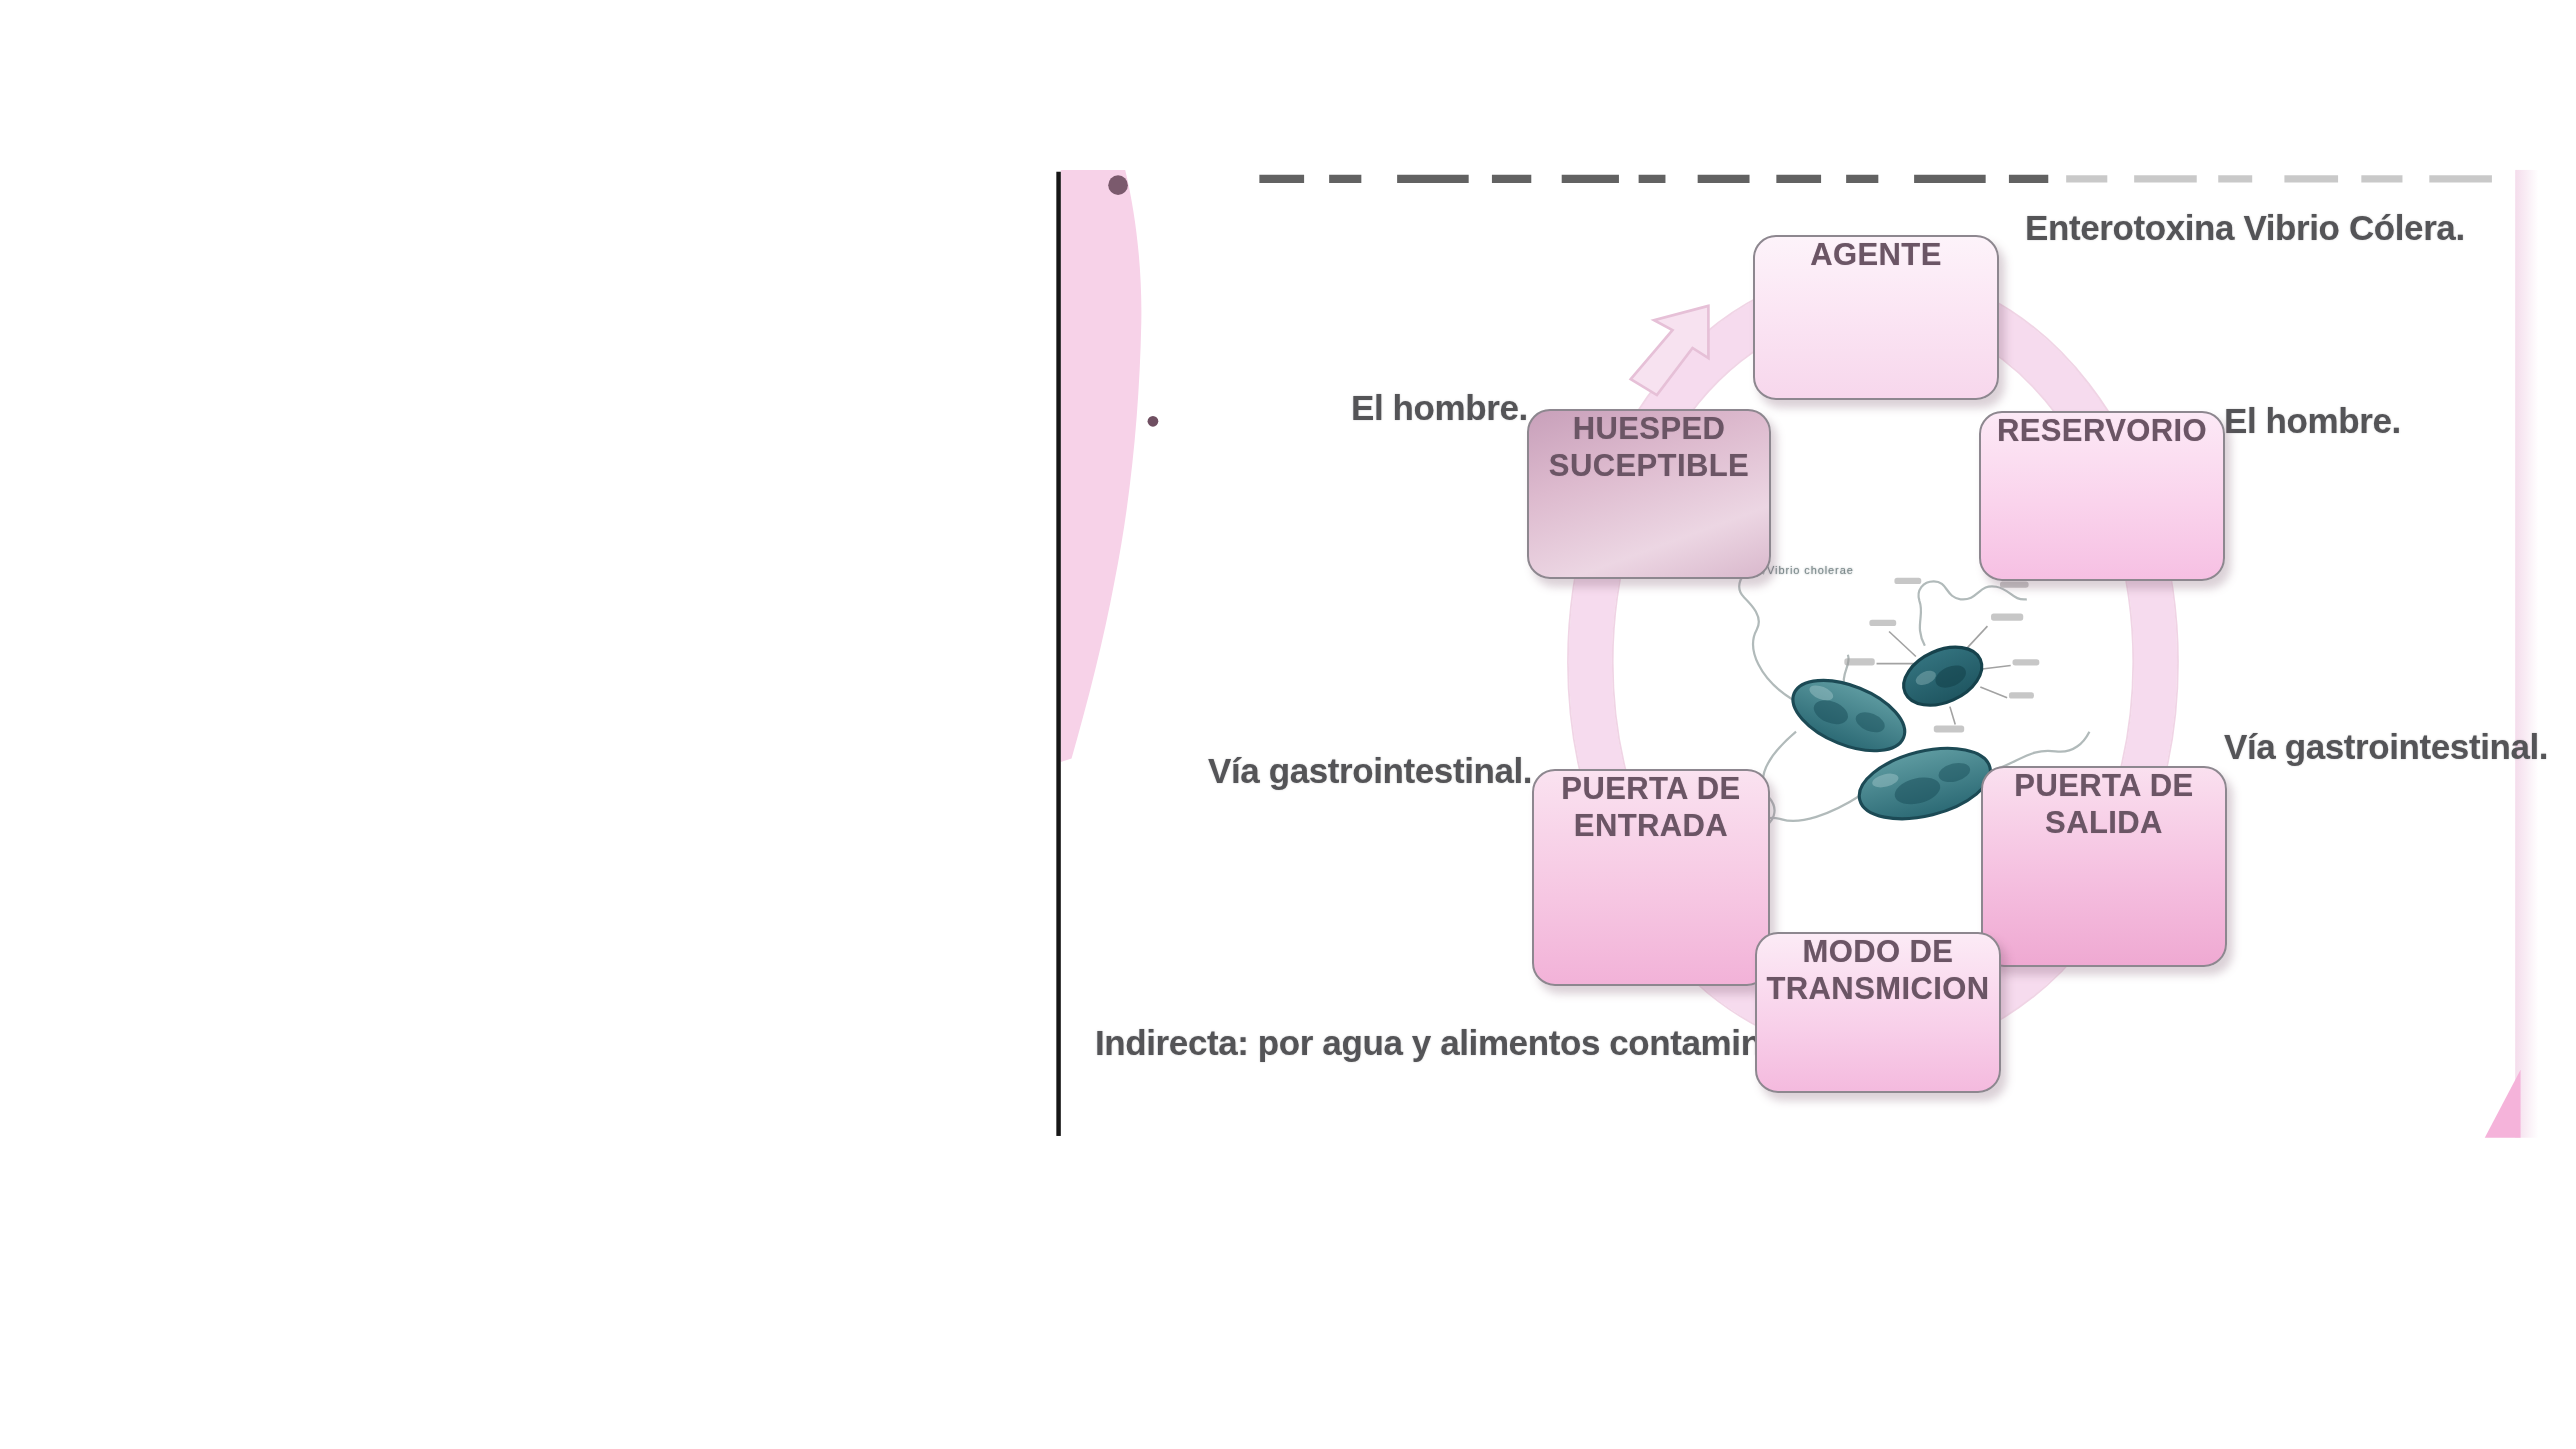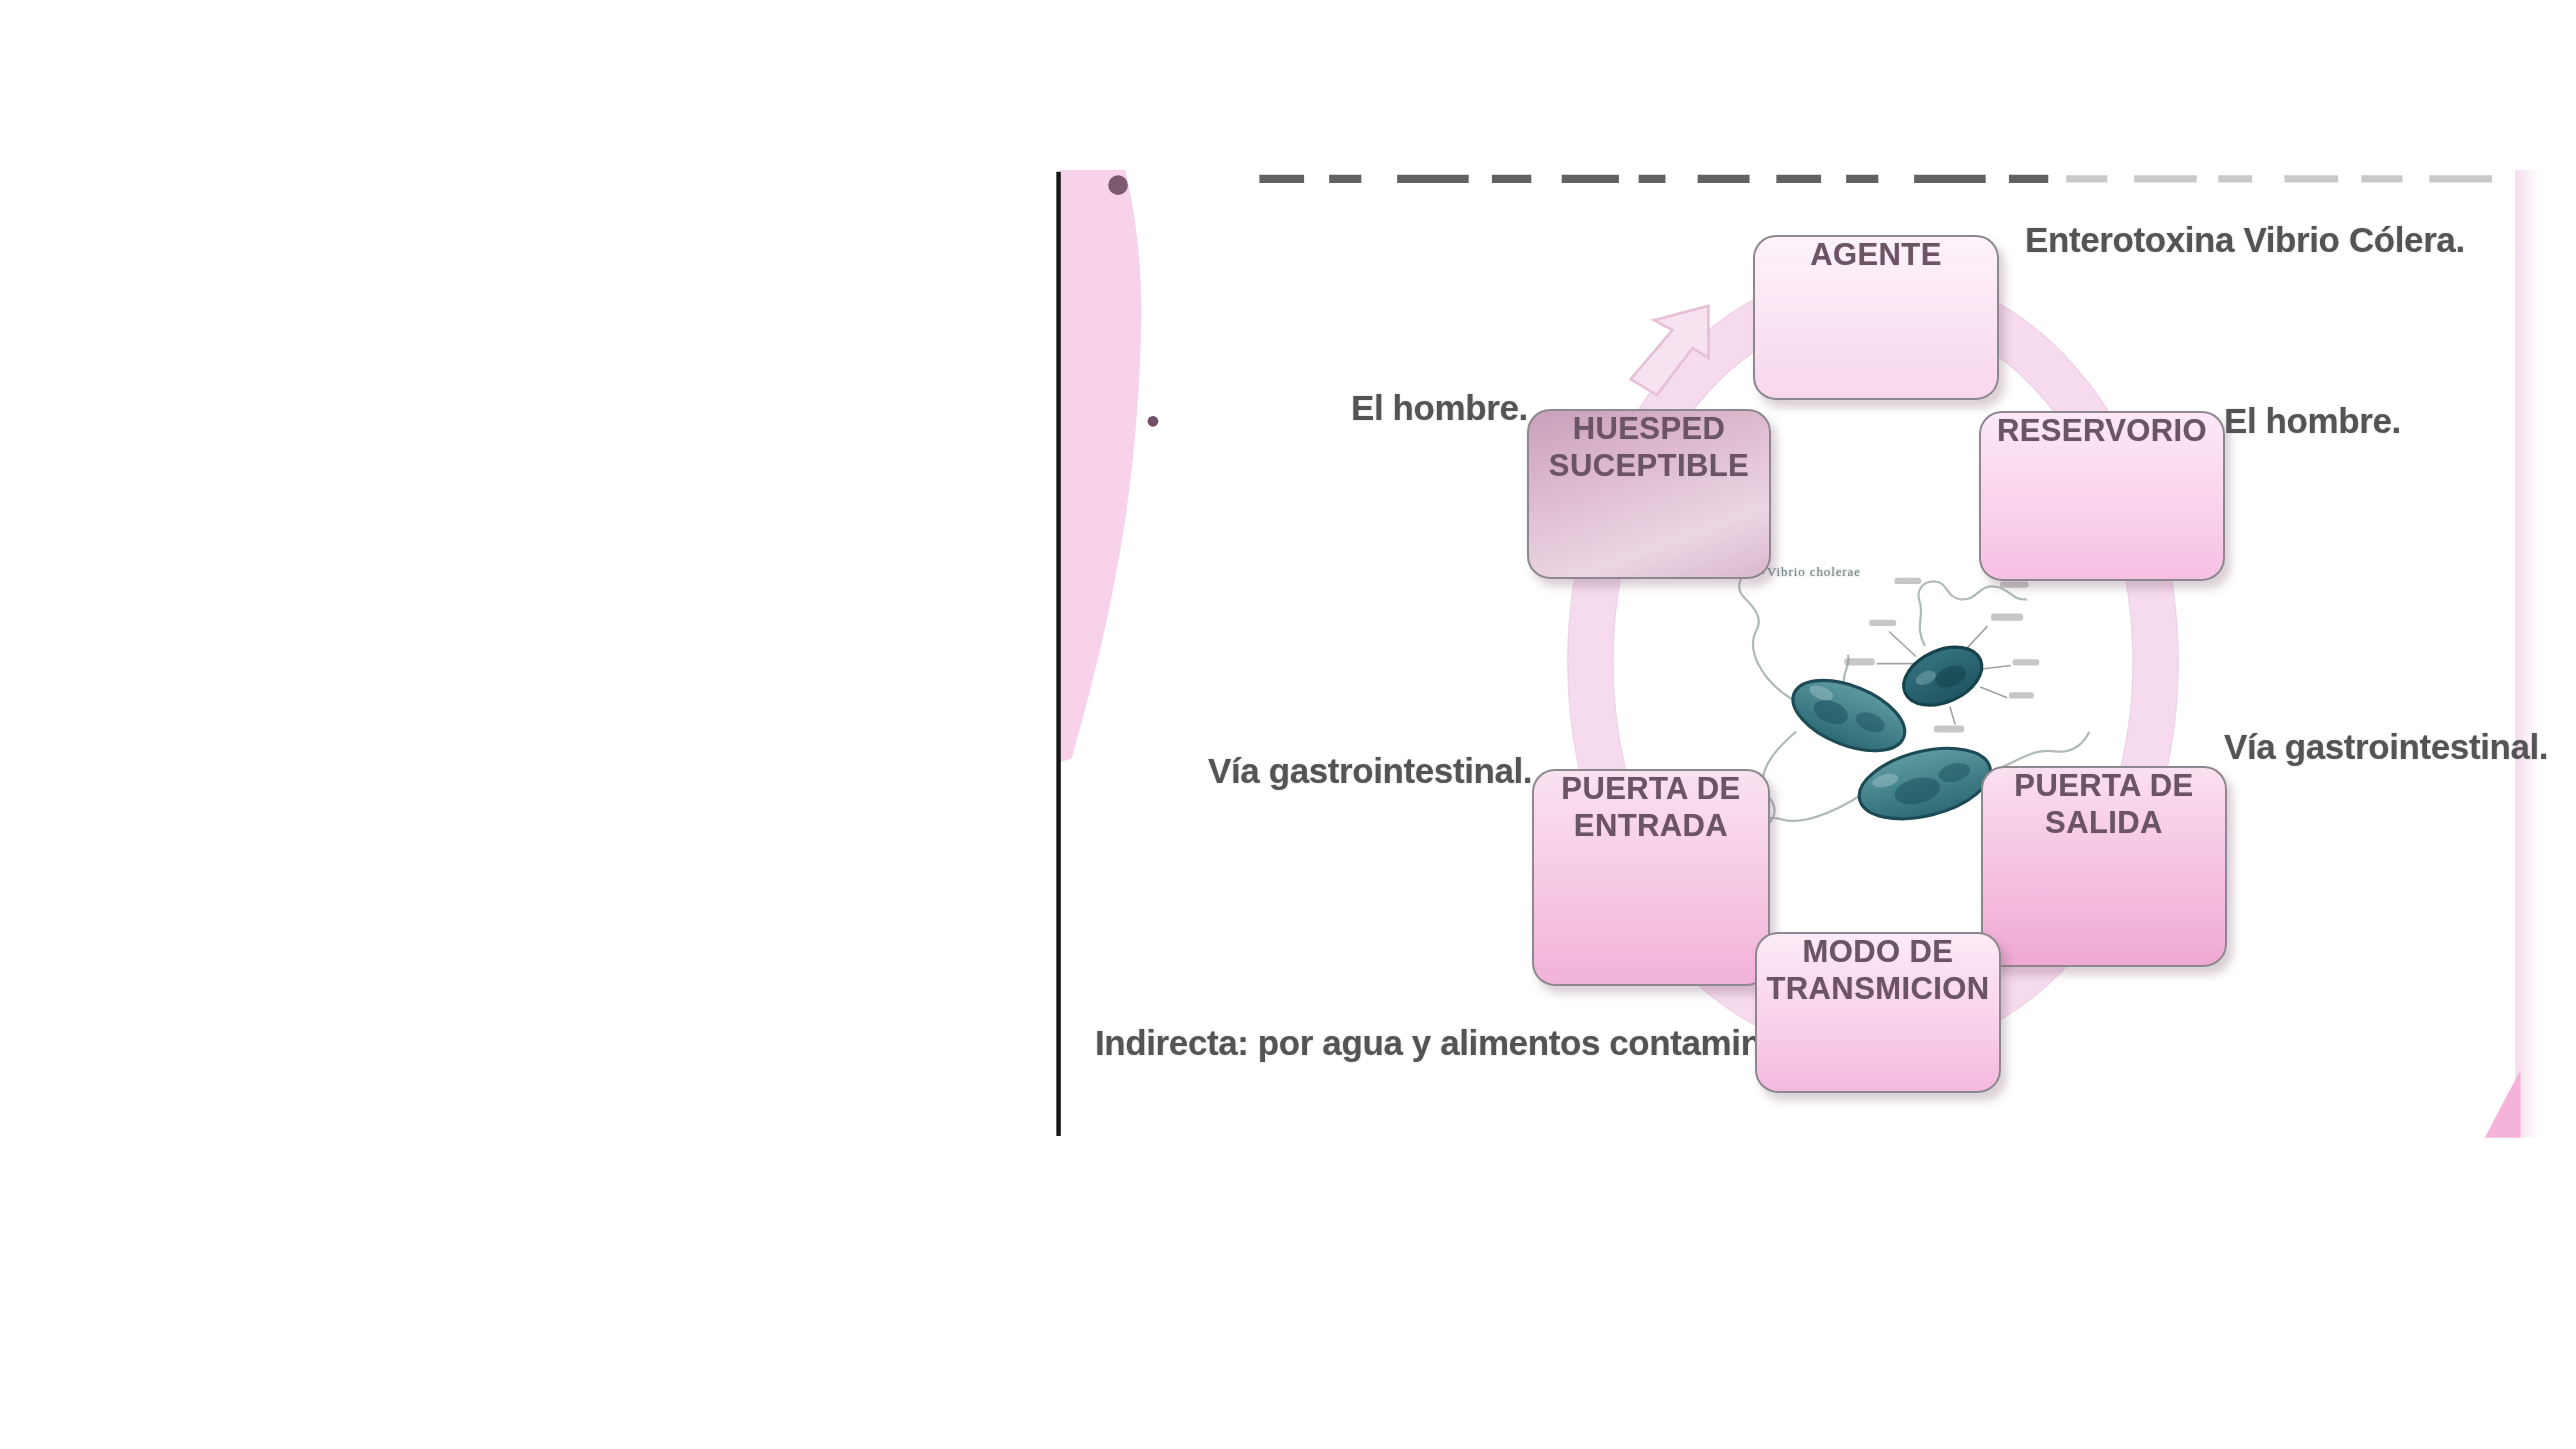--- a/index.html
+++ b/index.html
@@ -20,29 +20,29 @@
         background:linear-gradient(160deg,#c8a0ba 0%,#ddbace 35%,#ecd6e3 72%,#d9b8cc 100%);}
   .n-salida{left:1981px;top:766px;width:242px;height:197px;
         background:linear-gradient(180deg,#fae0ef 0%,#f5c0e0 55%,#efa9d2 100%);}
   .n-entrada{left:1532px;top:769px;width:234px;height:213px;
         background:linear-gradient(180deg,#fae2f0 0%,#f6c6e2 60%,#f2b2d8 100%);}
   .n-modo{left:1755px;top:932px;width:242px;height:157px;
         background:linear-gradient(180deg,#fcebf6 0%,#f8cfe9 60%,#f4bade 100%);}
   .note{position:absolute;z-index:2;color:#545457;font-size:35px;font-weight:600;
         letter-spacing:-0.4px;white-space:nowrap;
         text-shadow:0 0 1.8px rgba(84,84,87,.35);}
-  .note-enterotoxina{left:2025px;top:208px;margin-top:12px;}
+  .note-enterotoxina{left:2025px;top:208px;}
   .note-hombre-right{left:2224px;top:401px;}
   .note-hombre-left{left:1351px;top:388px;}
   .note-via-left{left:1208px;top:751px;}
   .note-via-right{left:2224px;top:727px;}
   .note-indirecta{left:1095px;top:1023px;}
-  .center-label{position:absolute;z-index:2;left:1767px;top:564px;font-size:13px;
+  .center-label{position:absolute;z-index:2;left:1767px;top:564px;font-size:11px;
         color:#667678;letter-spacing:0.9px;opacity:.85;
-        text-shadow:0 0 1.8px rgba(102,118,120,.8);font-family:Liberation Serif, serif;}
+        text-shadow:0 0 1.8px rgba(102,118,120,.8);}
 </style>
 </head>
 <body>
 
 <div id="stage">
 
   <svg id="vector" width="2576" height="1449" viewBox="0 0 2880 1620">
     <defs>
       <linearGradient id="gTeal" x1="0" y1="0" x2="0" y2="1">
         <stop offset="0" stop-color="#5d9aa0"></stop>

